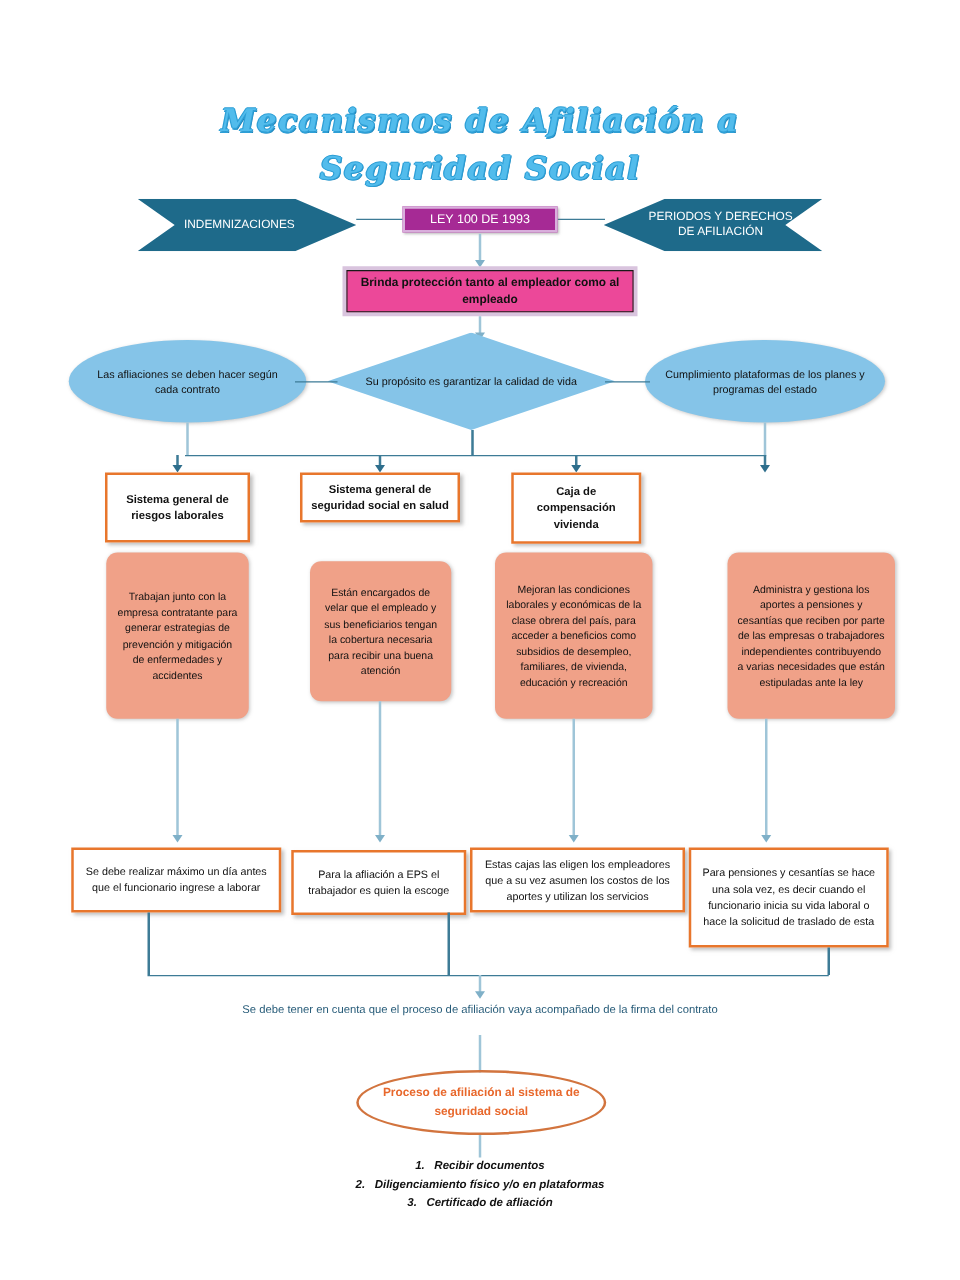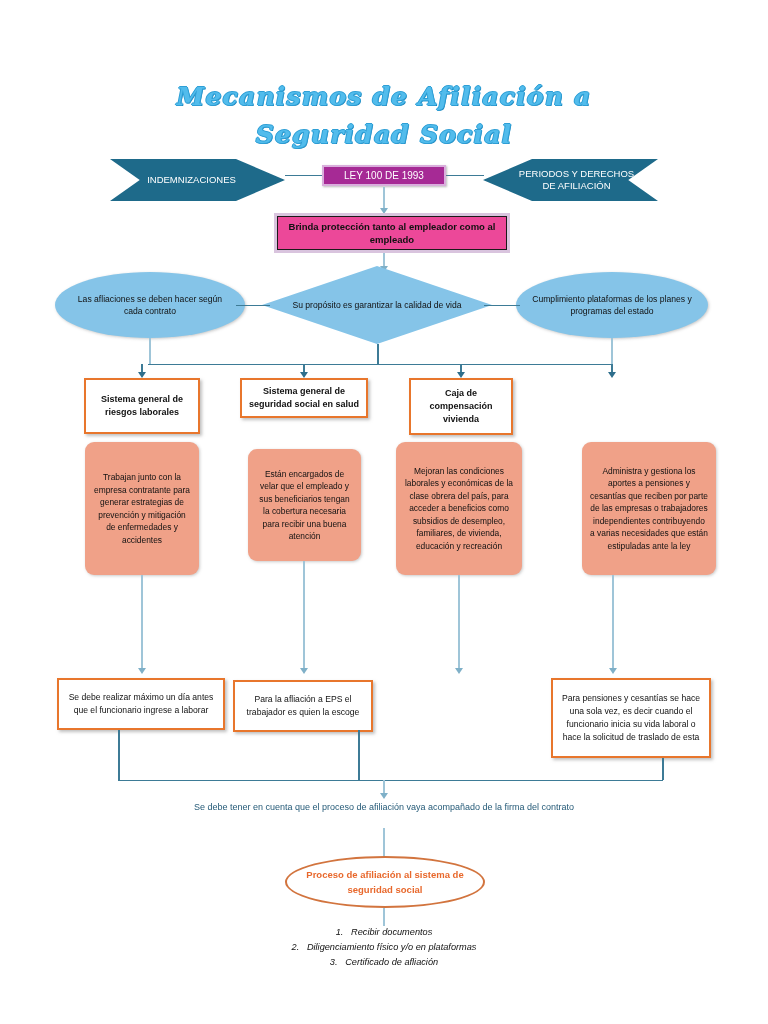--- a/index.html
+++ b/index.html
@@ -255,21 +255,21 @@
 
   
   .numlist {
     left: 184px;
     top: 925px;
     width: 400px;
     color: #111111;
     font-size: 9.2px;
     line-height: 15px;
     font-style: italic;
-    font-weight: normal;
+    font-weight: bold;
     text-align: center;
   }
   .numlist div { white-space: pre; }
 </style>
 </head>
 <body>
 
 <div id="canvas">
 
   <div class="abs title-wrap">
@@ -369,20 +369,23 @@
 
   <div class="abs vline" style="left:612px; top:575px; height:95px;"></div>
   <div class="abs arrowhead light" style="left:609px; top:668px;"></div>
 
   <div class="abs bbox" style="left:57px; top:678px; width:168px; height:52px;">
     <span>Se debe realizar máximo un día antes que el funcionario ingrese a laborar</span>
   </div>
   <div class="abs bbox" style="left:233px; top:680px; width:140px; height:52px;">
     <span>Para la afliación a EPS el trabajador es quien la escoge</span>
   </div>
+  <div class="abs bbox" style="left:376px; top:678px; width:172px; height:52px;">
+    <span>Estas cajas las eligen los empleadores que a su vez asumen los costos de los aportes y utilizan los servicios</span>
+  </div>
   <div class="abs bbox" style="left:551px; top:678px; width:160px; height:80px;">
     <span>Para pensiones y cesantías se hace una sola vez, es decir cuando el funcionario inicia su vida laboral o hace la solicitud de traslado de esta</span>
   </div>
 
   <div class="abs vline dark" style="left:118px; top:730px; height:50px;"></div>
   <div class="abs vline dark" style="left:358px; top:730px; height:50px;"></div>
   <div class="abs vline dark" style="left:662px; top:758px; height:22px;"></div>
   <div class="abs hline" style="left:118px; top:780px; width:545px;"></div>
 
   <div class="abs vline" style="left:383px; top:780px; height:15px;"></div>

